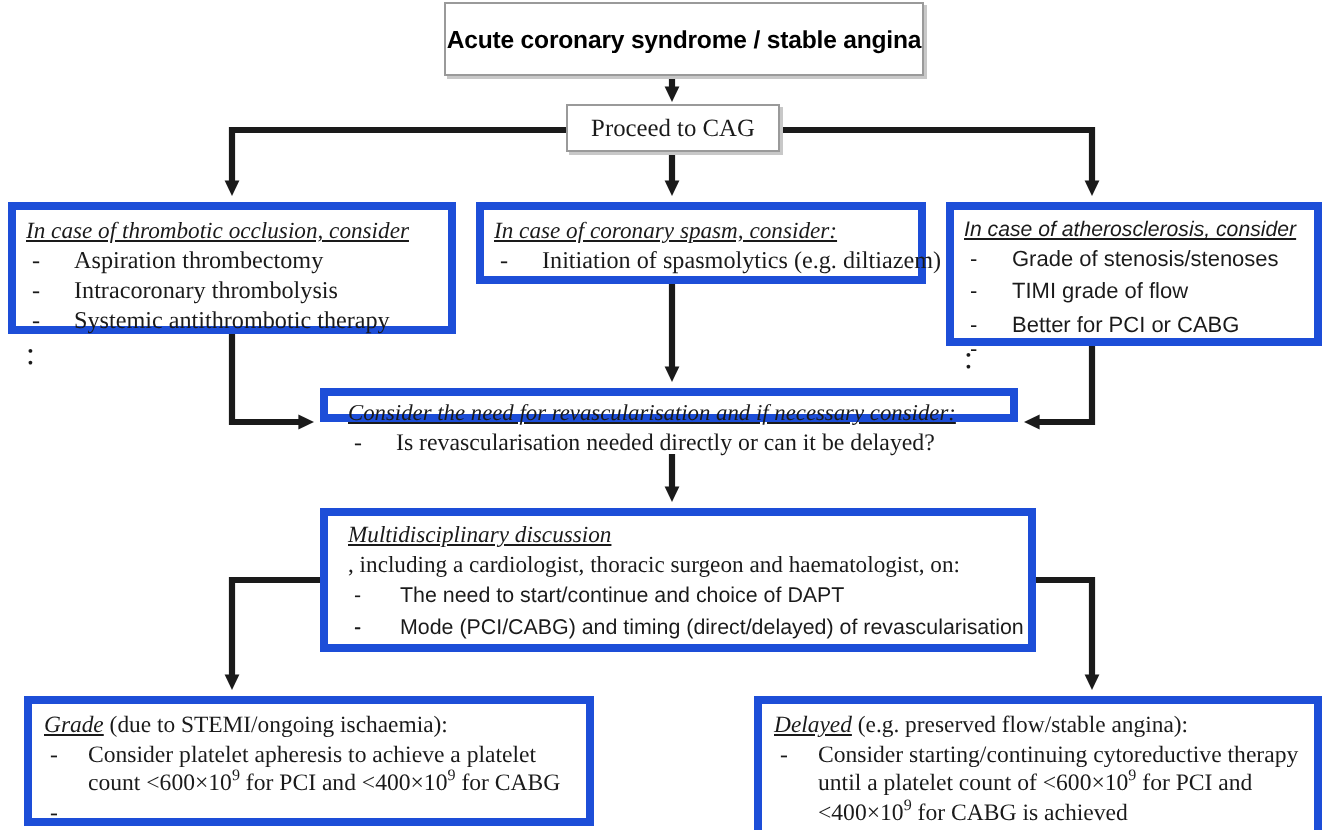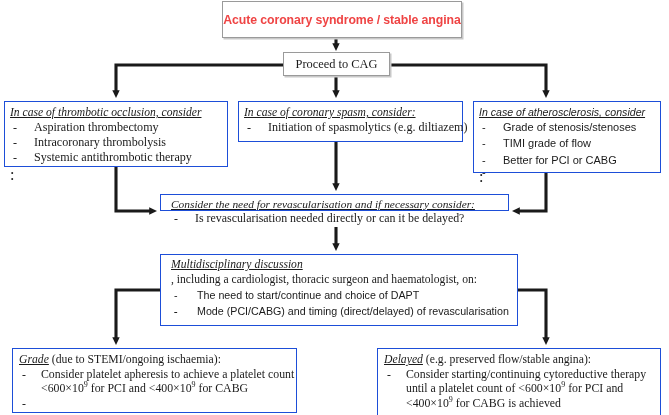--- a/index.html
+++ b/index.html
@@ -7,21 +7,21 @@
     width:669px;height:415px;position:relative;overflow:hidden;
     font-family:"Liberation Serif","DejaVu Serif",serif;
     color:#1a1a1a;
     -webkit-font-smoothing:antialiased;
   }
   #canvas{position:absolute;left:0;top:0;width:669px;height:415px;}
 
   
   .box{
     position:absolute;
-    border:1px solid #1d4ed8;
+    border:4px solid #1d4ed8;
     background:#ffffff;
     box-sizing:border-box;
     z-index:5;
   }
   .box.shadowed{
     border:1px solid #9a9a9a;
     box-shadow:1.5px 1.5px 0 0 #c8c8c8;
   }
   .serif{font-family:"Liberation Serif","DejaVu Serif",serif;}
 
@@ -31,21 +31,21 @@
   }
 
   
   #title-box{
     left:222px;top:1px;width:240px;height:37px;
     display:flex;align-items:center;justify-content:center;
   }
   #title-text{
     font-family:"Liberation Sans","DejaVu Sans",sans-serif;
     font-weight:bold;font-size:12.3px;letter-spacing:-0.1px;
-    color:#ef4444;white-space:nowrap;
+    color:#000000;white-space:nowrap;
   }
 
   
   #cag-box{
     left:283px;top:52px;width:107px;height:24px;
     display:flex;align-items:center;justify-content:center;
   }
   #cag-text{font-size:12.4px;white-space:nowrap;}
 
   

